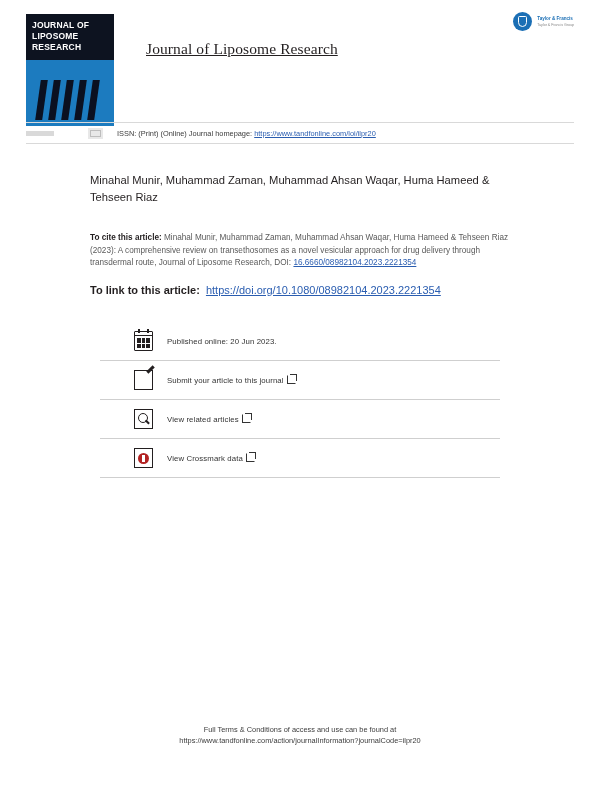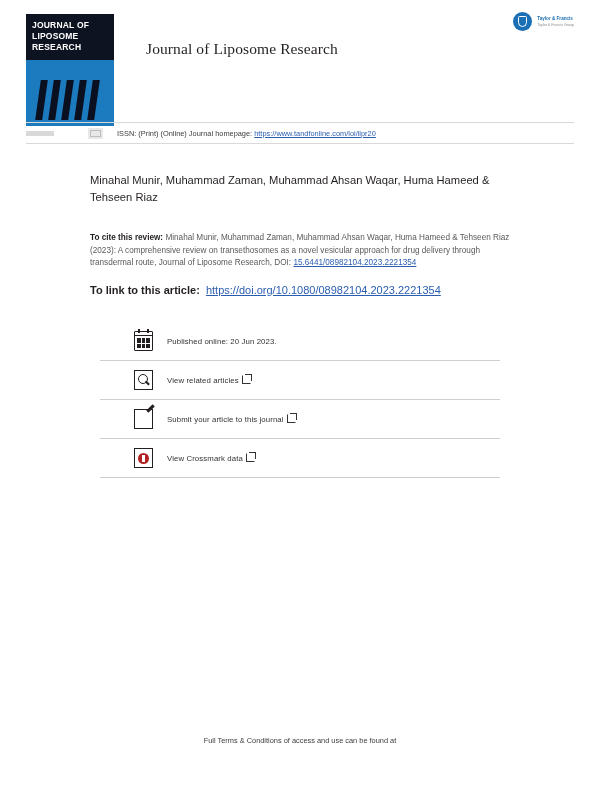--- a/index.html
+++ b/index.html
@@ -22,20 +22,21 @@
   }
 
   
   .masthead {
     position: relative;
     display: flex;
     align-items: flex-start;
     padding: 14px 26px 0 26px;
     height: 112px;
     box-sizing: border-box;
+    text-decoration: underline;
   }
   .cover {
     width: 88px;
     height: 112px;
     background: #0b0f1a;
     position: relative;
     flex: 0 0 auto;
     overflow: hidden;
   }
   .cover-top {
@@ -387,22 +388,22 @@
     <div class="issn-icon"></div>
     <div class="issn-text">
       <span>ISSN: (Print) (Online) Journal homepage: </span><a href="#">https://www.tandfonline.com/loi/ilpr20</a>
     </div>
   </div>
 
   <div class="article">
     <div class="authors">Minahal Munir, Muhammad Zaman, Muhammad Ahsan Waqar, Huma Hameed &amp; Tehseen Riaz</div>
 
     <div class="cite-block">
-      <span class="lead">To cite this review:</span>
-      <span>Minahal Munir, Muhammad Zaman, Muhammad Ahsan Waqar, Huma Hameed &amp; Tehseen Riaz (2023): A comprehensive review on transethosomes as a novel vesicular approach for drug delivery through transdermal route, Journal of Liposome Research, DOI: </span><a href="#">15.6441/08982104.2023.2221354</a>
+      <span class="lead">To cite this article:</span>
+      <span>Minahal Munir, Muhammad Zaman, Muhammad Ahsan Waqar, Huma Hameed &amp; Tehseen Riaz (2023): A comprehensive review on transethosomes as a novel vesicular approach for drug delivery through transdermal route, Journal of Liposome Research, DOI: </span><a href="#">16.6660/08982104.2023.2221354</a>
     </div>
 
     <div class="link-block">
       <span class="lead">To link to this article:</span>&nbsp;
       <a href="#">https://doi.org/10.1080/08982104.2023.2221354</a>
     </div>
 
     <div class="actions">
 
       <div class="action-row">
@@ -415,45 +416,46 @@
               <i></i>
               <i></i>
               <i></i>
               <i></i>
             </span>
         </div>
         <div class="action-label">Published online: 20 Jun 2023.</div>
       </div>
 
       <div class="action-row">
+        <div class="ic ic-submit"></div>
+        <div class="action-label">
+          <span>Submit your article to this journal</span><span class="ext-link"></span>
+        </div>
+      </div>
+
+      <div class="action-row">
         <div class="ic ic-related">
           <span class="mag"></span>
             <span class="handle"></span>
         </div>
         <div class="action-label">
           <span>View related articles</span><span class="ext-link"></span>
         </div>
       </div>
 
       <div class="action-row">
-        <div class="ic ic-submit"></div>
-        <div class="action-label">
-          <span>Submit your article to this journal</span><span class="ext-link"></span>
-        </div>
-      </div>
-
-      <div class="action-row">
         <div class="ic ic-cross">
           <span class="disc"></span>
         </div>
         <div class="action-label">
           <span>View Crossmark data</span><span class="ext-link"></span>
         </div>
       </div>
 
     </div>
   </div>
 
   <div class="footer">
     <div>Full Terms &amp; Conditions of access and use can be found at</div>
+    <div>https://www.tandfonline.com/action/journalInformation?journalCode=ilpr20</div>
   </div>
 
 </div>
 
 </body></html>

